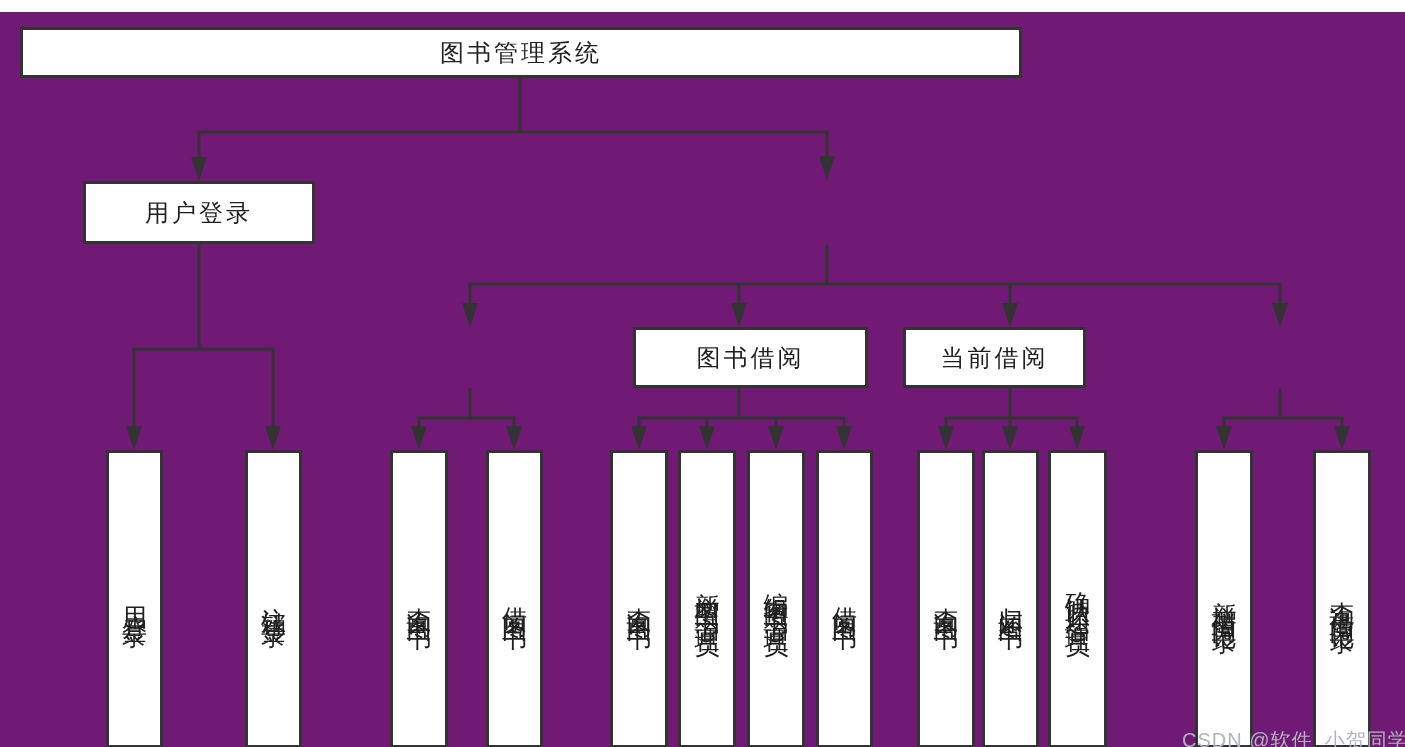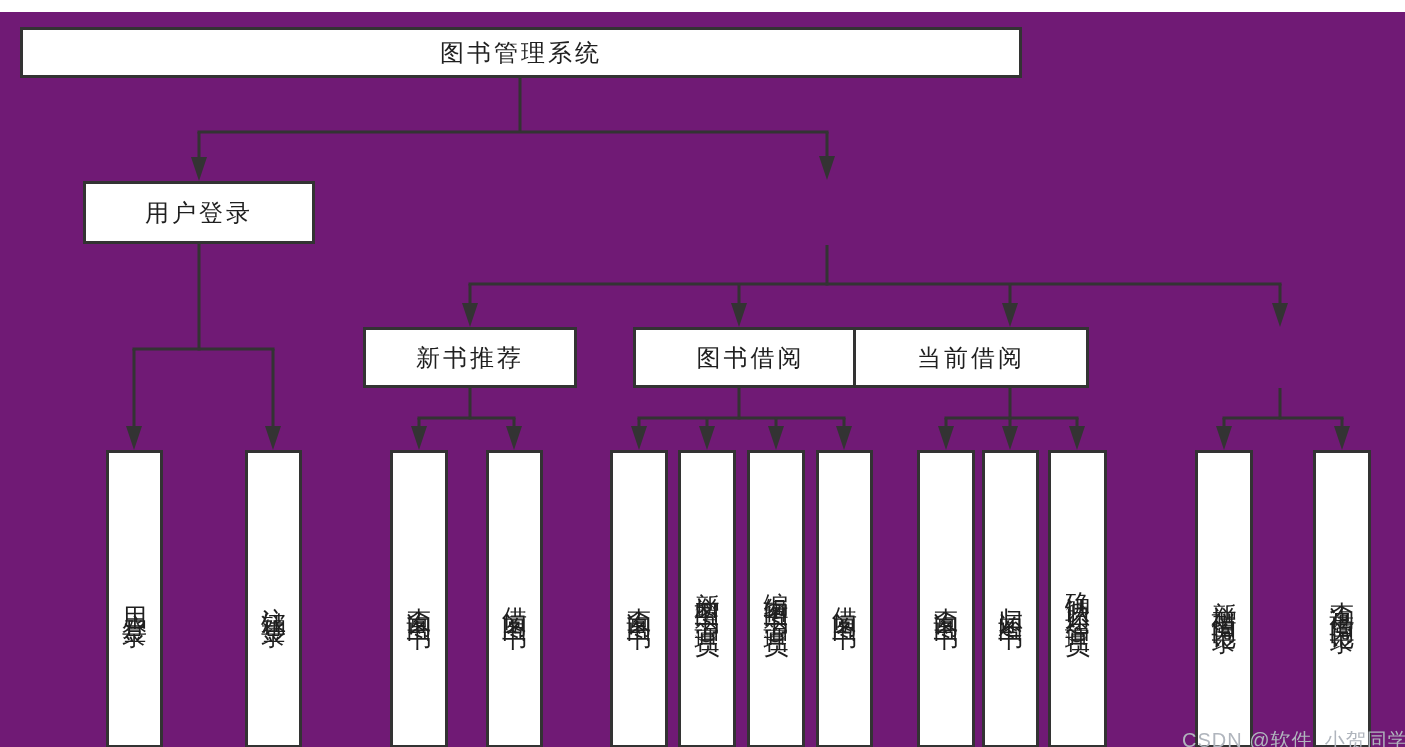--- a/index.html
+++ b/index.html
@@ -96,27 +96,24 @@
   </svg>
 
   <div class="box hbox" style="left:20px; top:15px; width:1002px; height:51px;">
     <span>图书管理系统</span>
   </div>
 
   <div class="box hbox" style="left:83px; top:169px; width:232px; height:63px;">
     <span>用户登录</span>
   </div>
 
-  <div class="box hbox" style="left:363px; top:315px; width:214px; height:61px;">
-    <span>新书推荐</span>
-  </div>
   <div class="box hbox" style="left:633px; top:315px; width:235px; height:61px;">
     <span>图书借阅</span>
   </div>
-  <div class="box hbox" style="left:853px; top:315px; width:236px; height:61px;">
+  <div class="box hbox" style="left:903px; top:315px; width:183px; height:61px;">
     <span>当前借阅</span>
   </div>
 
   <div class="box" style="left:106px; top:438px; width:57px; height:298px;">
     <span class="vtext">用户登录</span>
   </div>
   <div class="box" style="left:245px; top:438px; width:57px; height:298px;">
     <span class="vtext">注销登录</span>
   </div>
 

